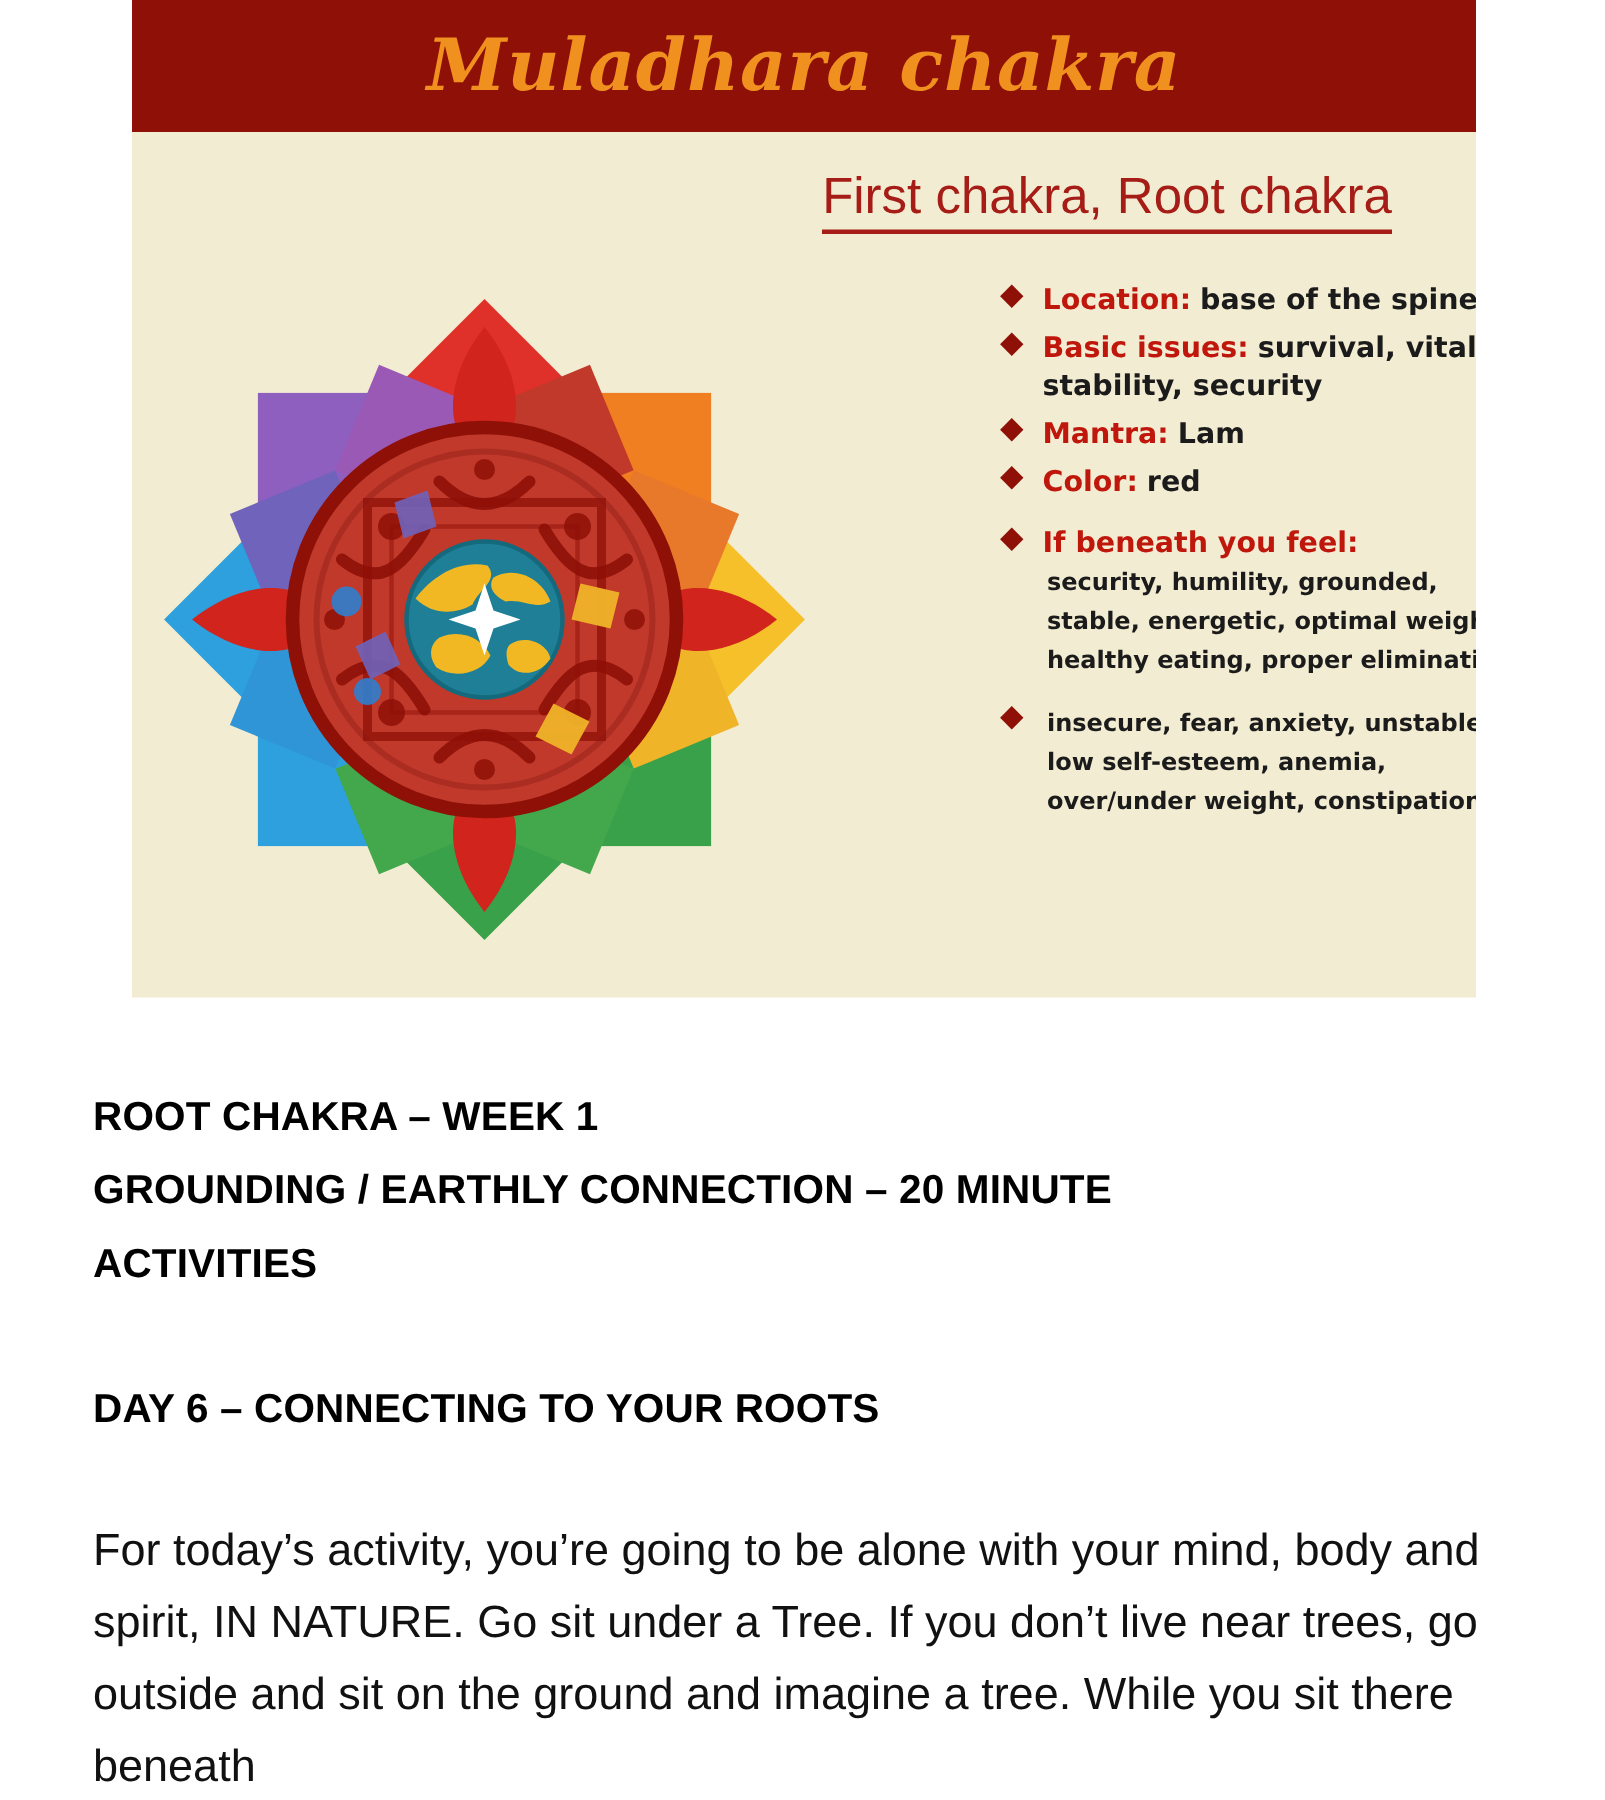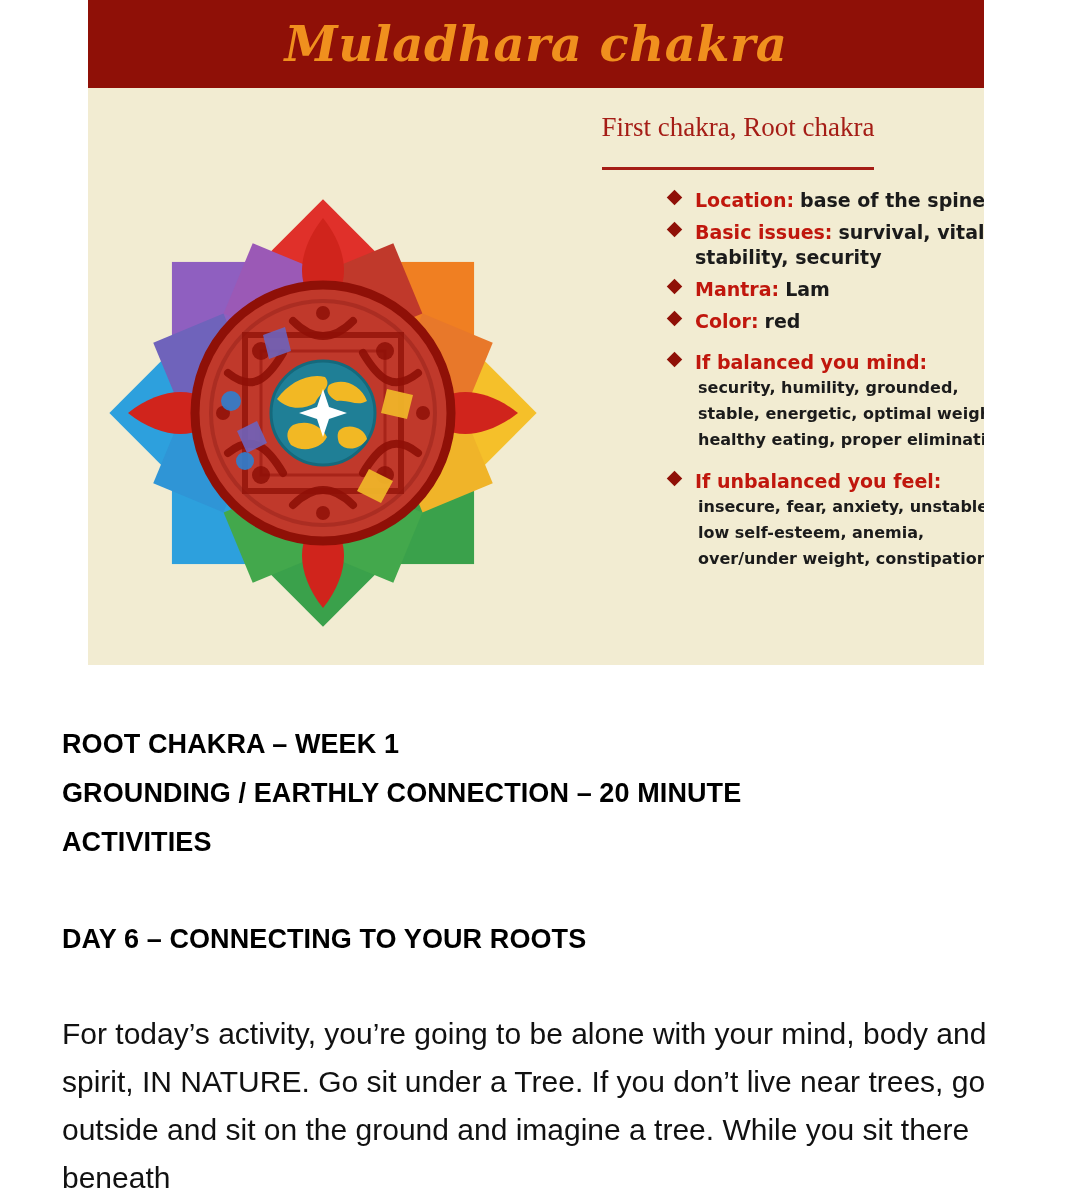--- a/index.html
+++ b/index.html
@@ -52,24 +52,24 @@
     height: 577px;
   }
   .subtitle-wrap {
     position: absolute;
     left: 448px;
     top: 24px;
     width: 404px;
     text-align: center;
   }
   .subtitle {
-    font-family: Liberation Serif, serif;
-    font-size: 27px;
+    font-family: Liberation Sans, sans-serif;
+    font-size: 34px;
     color: #a51d16;
-    padding-bottom: 24px;
+    padding-bottom: 2px;
     display: inline-block;
     border-bottom: 3px solid #a51d16;
   }
 
   .facts {
     position: absolute;
     left: 581px;
     top: 100px;
     width: 420px;
   }
@@ -300,29 +300,28 @@
         </div>
 
         <div class="fact">
           <span class="dia"></span>
           <span class="lbl">Color:</span>
           <span class="val">red</span>
         </div>
 
         <div class="fact fact-block">
           <span class="dia"></span>
-          <span class="lbl">If balanced  you mind:</span>
+          <span class="lbl">If beneath  you feel:</span>
           <span class="sub">security, humility, grounded,</span>
           <span class="sub">stable, energetic, optimal weight,</span>
           <span class="sub">healthy eating, proper elimination</span>
         </div>
 
         <div class="fact fact-block">
           <span class="dia"></span>
-          <span class="lbl">If unbalanced you feel:</span>
           <span class="sub">insecure, fear, anxiety, unstable,</span>
           <span class="sub">low self-esteem, anemia,</span>
           <span class="sub">over/under weight, constipation</span>
         </div>
 
       </div>
     </div>
   </div>
 
   <div class="content">

